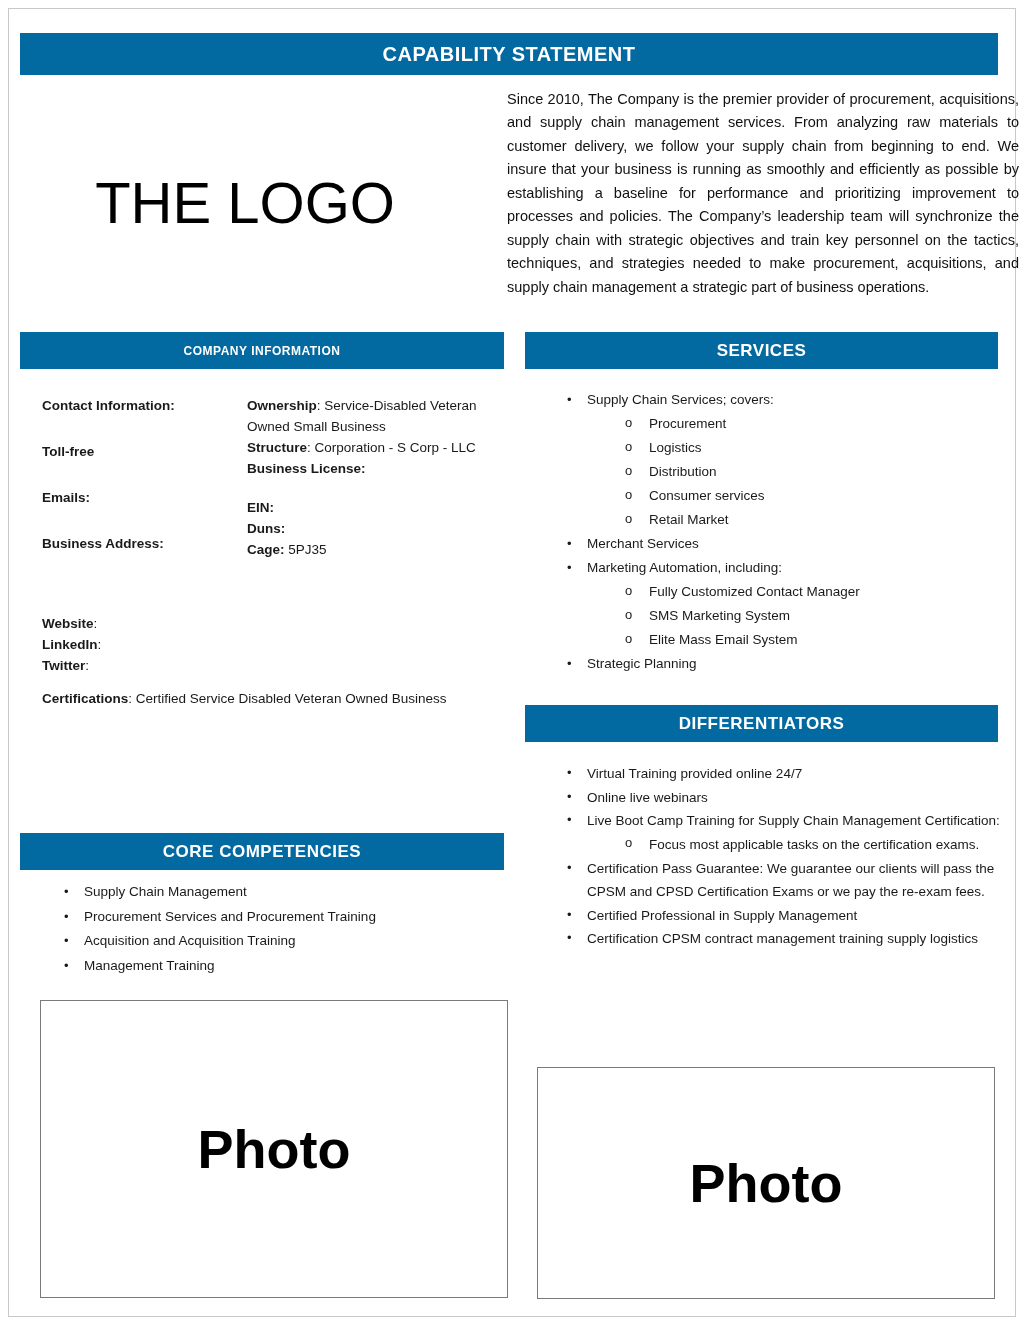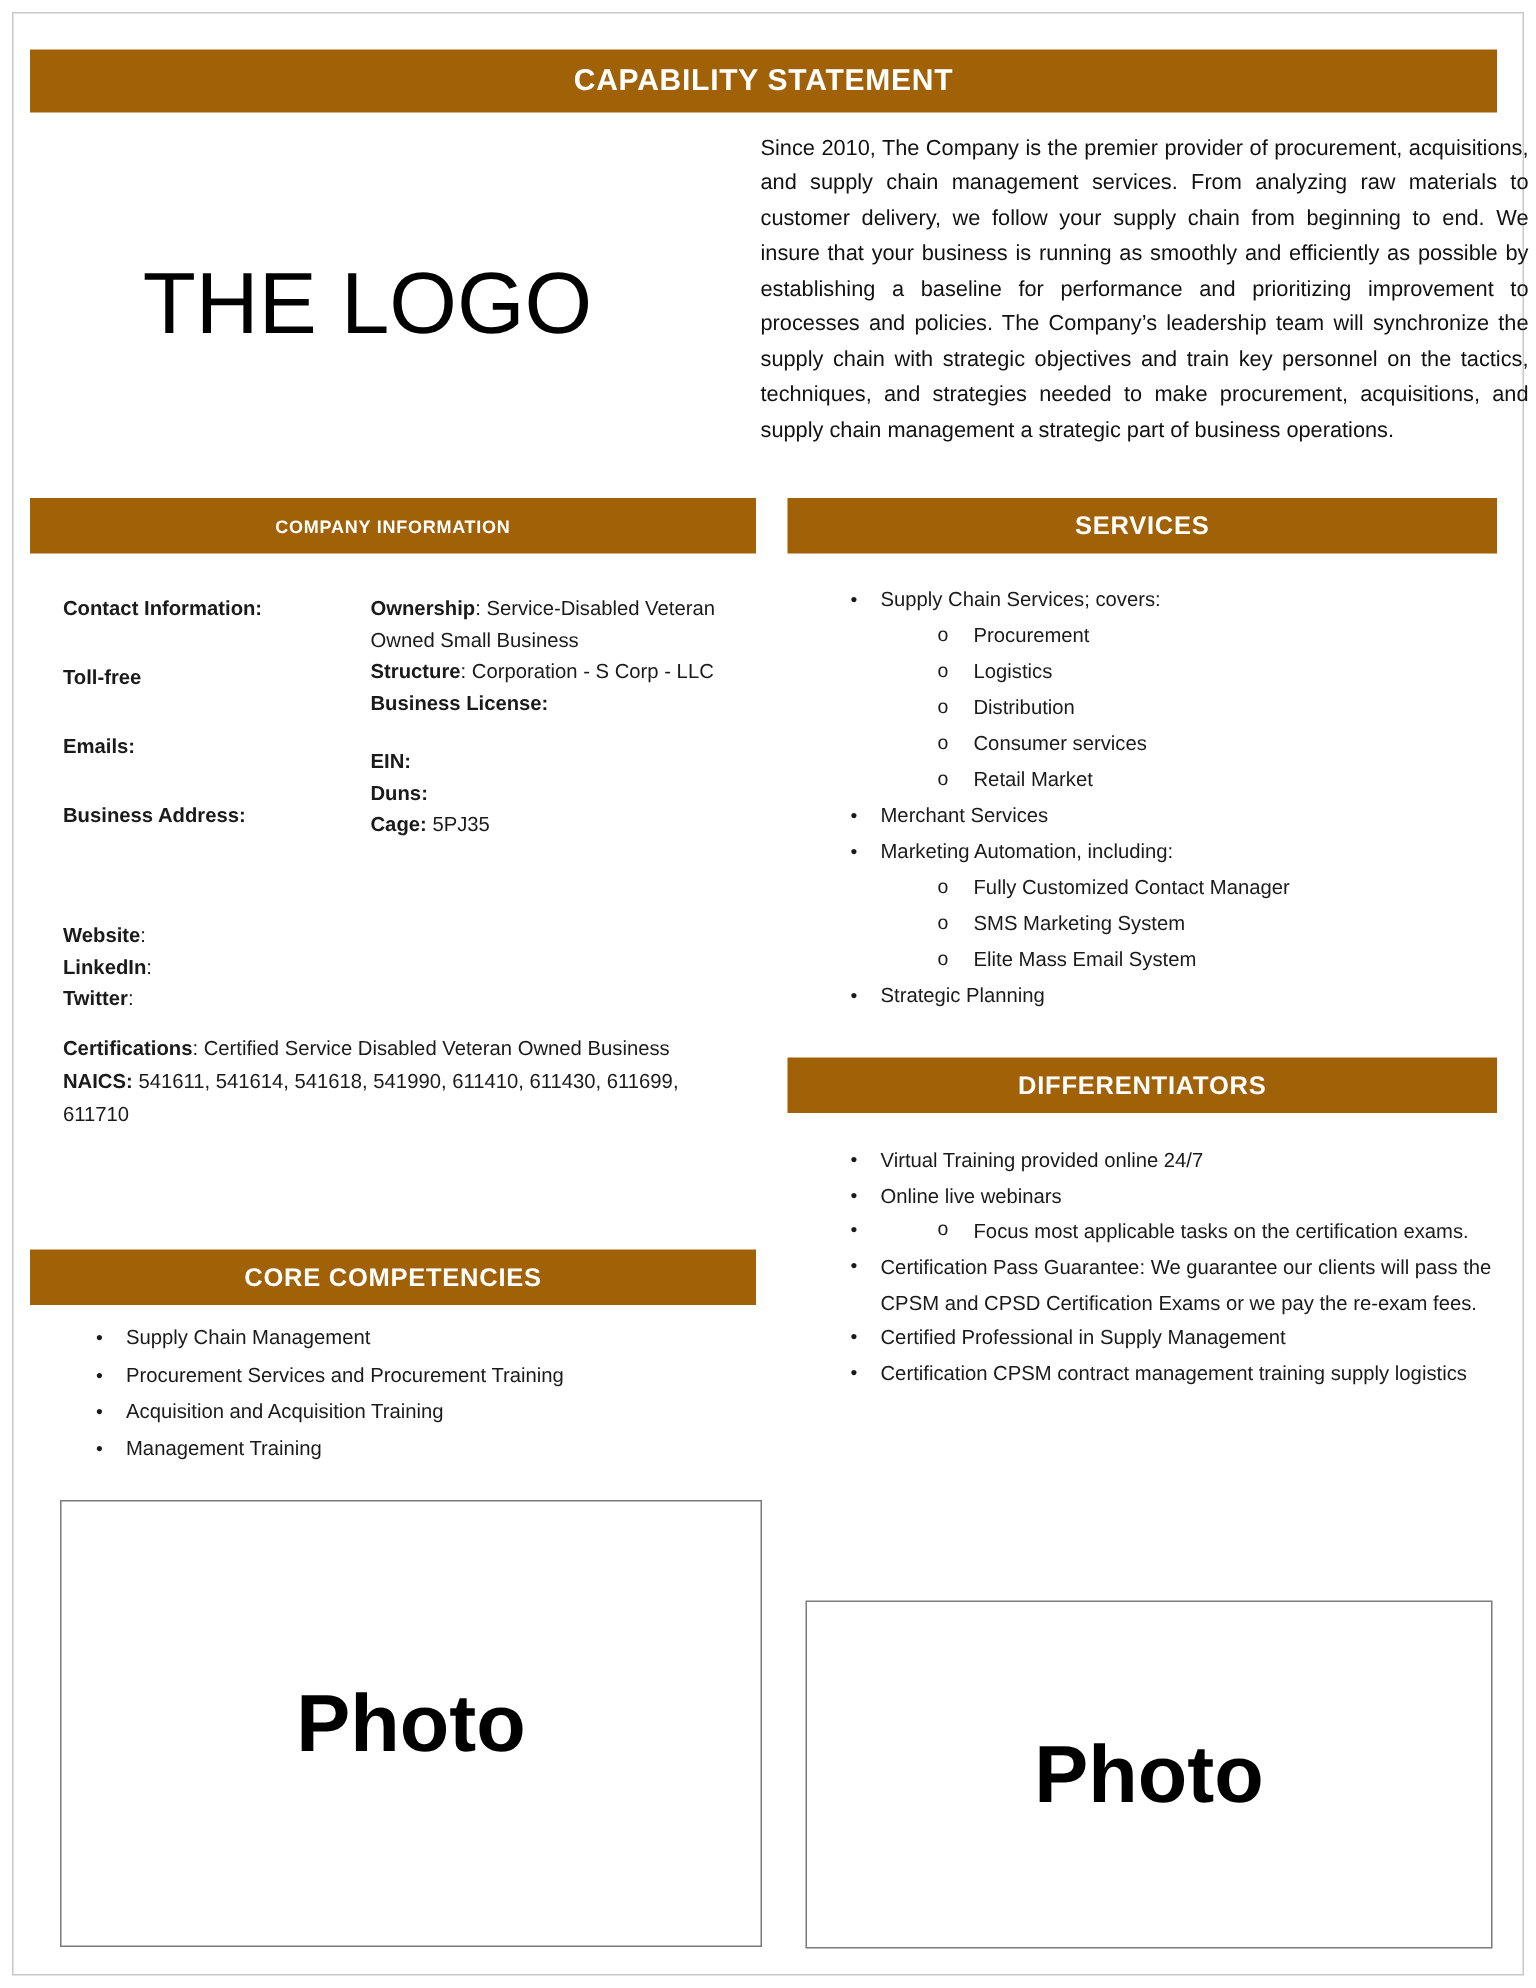--- a/index.html
+++ b/index.html
@@ -16,21 +16,21 @@
     overflow: hidden;
   }
   .page-border {
     position: absolute;
     left: 8px; top: 8px;
     width: 1008px; height: 1309px;
     border: 1px solid #c8c8c8;
     pointer-events: none;
   }
   .banner {
-    background: #a16207;
+    background: #0369a1;
     color: #ffffff;
     text-align: center;
     font-weight: bold;
     letter-spacing: 0.5px;
     display: flex;
     align-items: center;
     justify-content: center;
   }
   .banner-shadow {
     position: relative;
@@ -255,23 +255,20 @@
   </div>
   <div>
     <span class="lbl-bold">Twitter</span><span>:</span>
   </div>
 </div>
 
 <div id="ci-extra">
   <div>
     <span class="lbl-bold">Certifications</span><span>: Certified Service Disabled Veteran Owned Business</span>
   </div>
-  <div>
-    <span class="lbl-bold">NAICS:</span><span> 541611, 541614, 541618, 541990, 611410, 611430, 611699, 611710</span>
-  </div>
 </div>
 
 <div id="services-banner" class="banner banner-shadow">
   <span>SERVICES</span>
 </div>
 
 <div id="services-body">
   <ul class="b1">
     <li>
       <span class="bullet">•</span>
@@ -307,20 +304,21 @@
 <div id="diff-banner" class="banner banner-shadow">
   <span>DIFFERENTIATORS</span>
 </div>
 
 <div id="diff-body">
   <ul class="b1">
     <li><span class="bullet">•</span><span>Virtual Training provided online 24/7</span></li>
     <li><span class="bullet">•</span><span>Online live webinars</span></li>
     <li>
       <span class="bullet">•</span>
+      <span>Live Boot Camp Training for Supply Chain Management Certification:</span>
       <ul class="b2">
         <li><span class="bullet">o</span><span>Focus most applicable tasks on the certification exams.</span></li>
       </ul>
     </li>
     <li><span class="bullet">•</span><span>Certification Pass Guarantee: We guarantee our clients will pass the CPSM and CPSD Certification Exams or we pay the re-exam fees.</span></li>
     <li><span class="bullet">•</span><span>Certified Professional in Supply Management</span></li>
     <li><span class="bullet">•</span><span>Certification CPSM contract management training supply logistics</span></li>
   </ul>
 </div>
 

